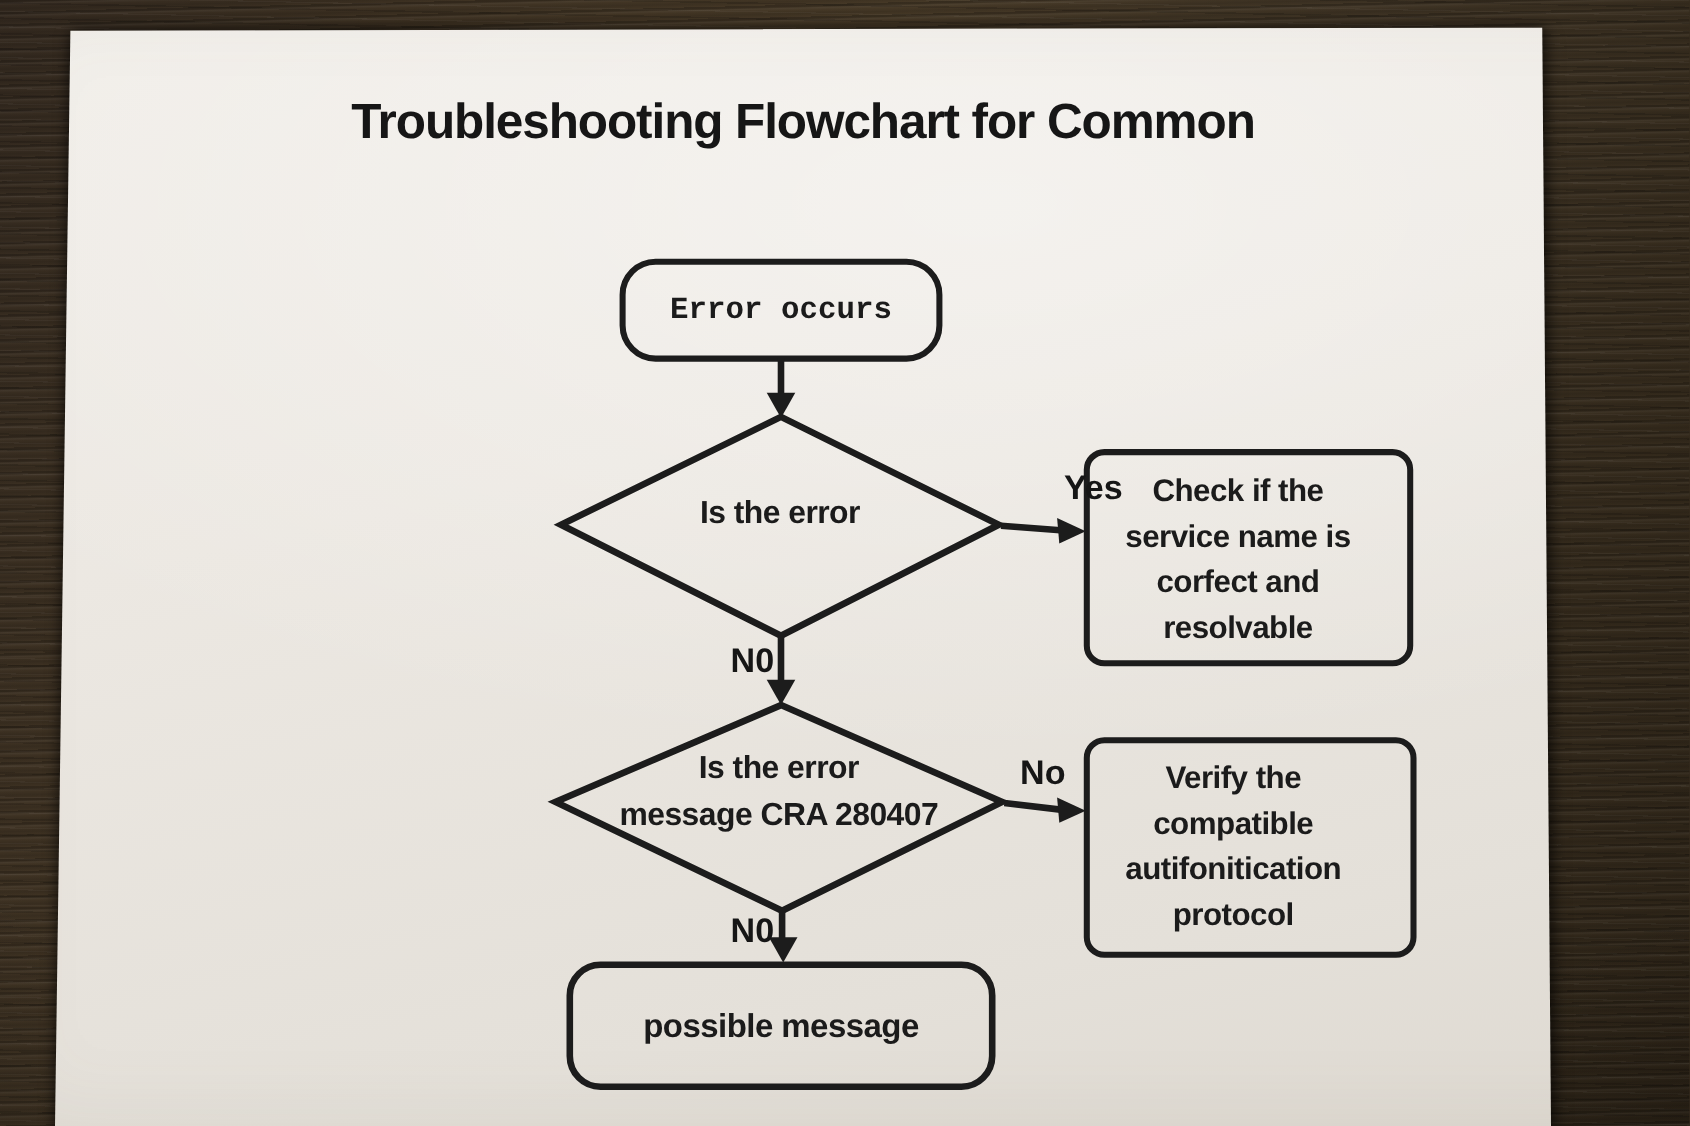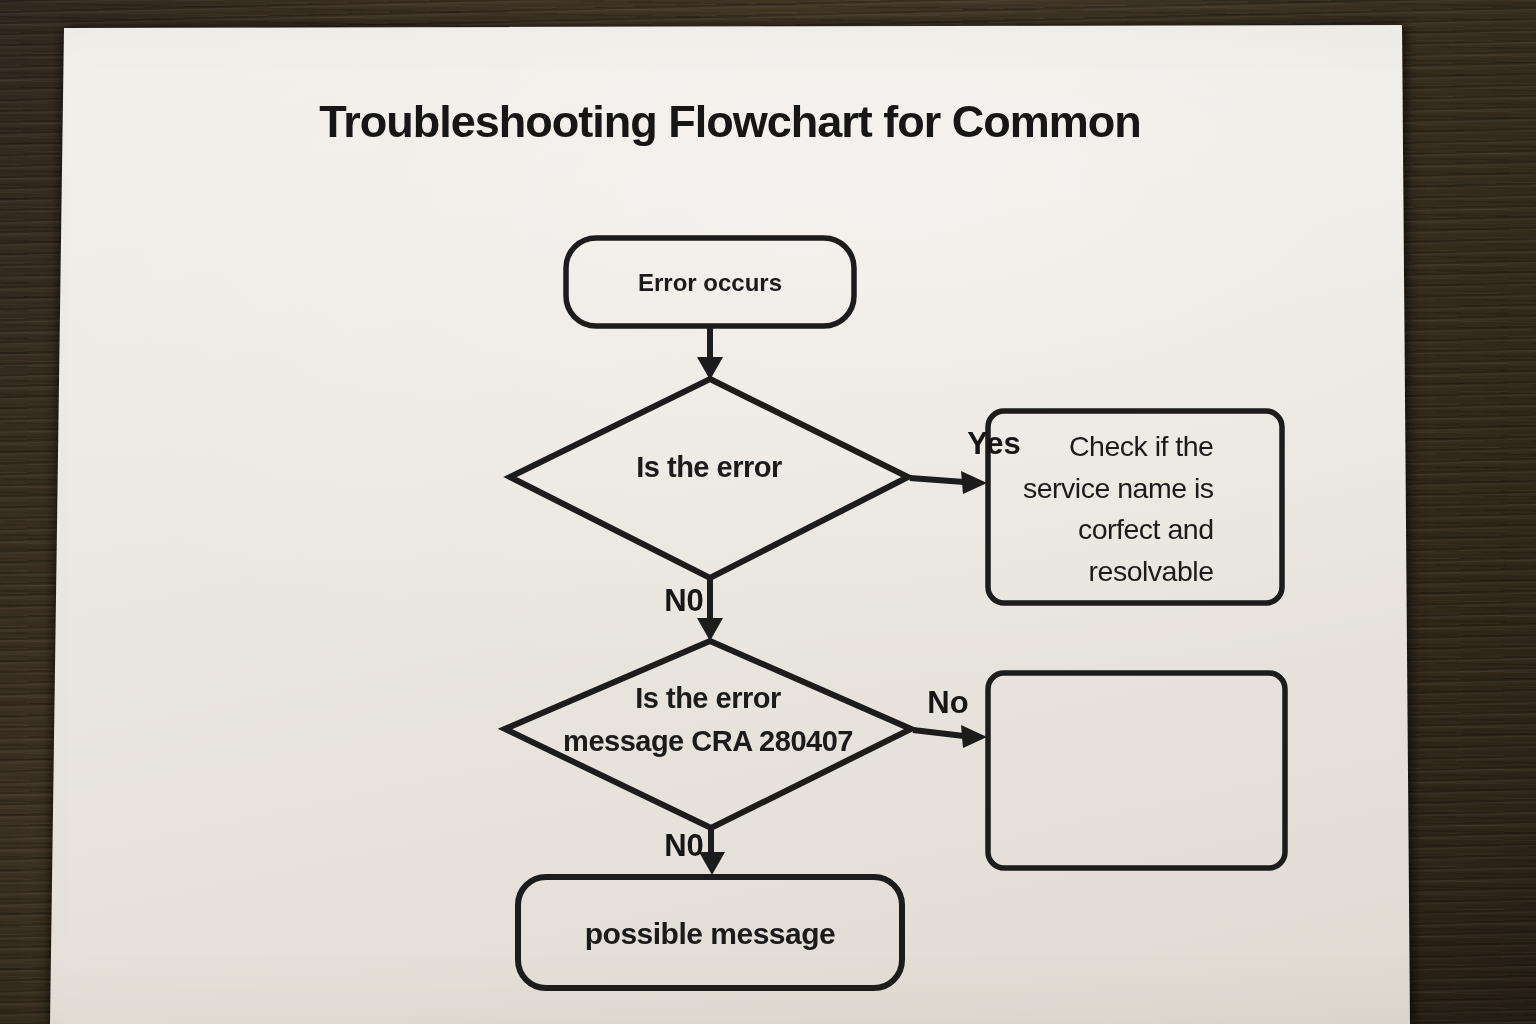--- a/index.html
+++ b/index.html
@@ -30,34 +30,34 @@
     position:absolute;inset:0;
     clip-path:polygon(64px 28px, 1402px 25px, 1410px 1024px, 50px 1024px);
     background:
       radial-gradient(120% 80% at 58% 18%, rgba(255,255,255,0.38), rgba(255,255,255,0) 62%),
       linear-gradient(168deg, #f1eee9 0%, #ece8e2 40%, #e4e0d9 80%, #ded9d1 100%);
     box-shadow: inset 0 0 80px rgba(125,115,98,0.10);
   }
   .sheet-content{position:absolute;inset:0;color:#1c1c1c;filter:blur(0.25px);}
   
   .title{
-    position:absolute;left:0;top:92px;width:1460px;text-align:center;
+    position:absolute;left:0;top:80px;width:1460px;text-align:center;
     font-weight:700;font-size:45px;line-height:60px;letter-spacing:-1px;color:#161616;
   }
   .center-block{
     position:absolute;transform:translate(-50%,-50%);
     text-align:center;white-space:nowrap;font-weight:700;color:#1b1b1b;
   }
-  .start-label{font-size:24px;}
+  .start-label{font-size:28px;font-family:Liberation Mono, monospace;}
   .decision-label{font-size:29px;line-height:43px;letter-spacing:-0.5px;}
   .end-label{font-size:30px;line-height:41px;letter-spacing:-0.5px;}
   .edge-label{position:absolute;transform:translate(-50%,-50%);font-weight:700;font-size:31px;color:#161616;white-space:nowrap;}
   .action-text{
-    position:absolute;font-weight:400;font-size:28.5px;line-height:41.5px;
-    letter-spacing:-0.5px;color:#1b1b1b;text-align:right;white-space:nowrap;
+    position:absolute;font-weight:700;font-size:28.5px;line-height:41.5px;
+    letter-spacing:-0.5px;color:#1b1b1b;text-align:center;white-space:nowrap;
   }
   
   svg.shapes{position:absolute;left:0;top:0;}
   .stroke{fill:none;stroke:#1c1c1c;}
   .fill{fill:#1c1c1c;stroke:none;}
 </style>
 </head>
 <body>
 
 <div class="wood"></div>
@@ -117,20 +117,26 @@
 
       <div class="edge-label" style="left:684px;top:601px;">N0</div>
 
       <div class="center-block decision-label" style="left:708px;top:720px;">
         <div>Is the error</div>
         <div>message CRA 280407</div>
       </div>
 
       <div class="edge-label" style="left:948px;top:703px;">No</div>
 
+      <div class="action-text" style="left:1023px;top:687px;">
+        <div>Verify the</div>
+        <div>compatible</div>
+        <div>autifonitication</div>
+        <div>protocol</div>
+      </div>
 
       <div class="edge-label" style="left:684px;top:846px;">N0</div>
 
       <div class="center-block end-label" style="left:710px;top:933px;">
         <div>possible message</div>
       </div>
 
     </div>
   </div>
 </div>

